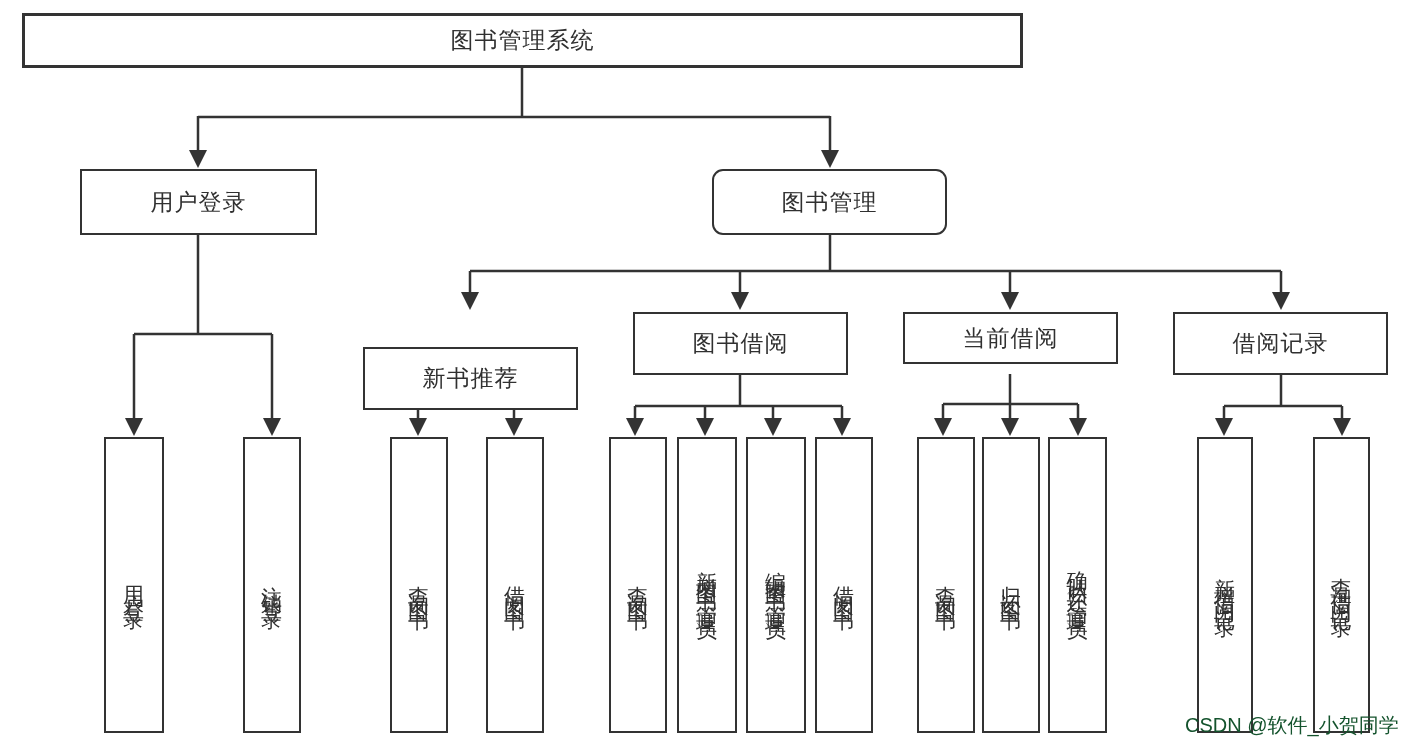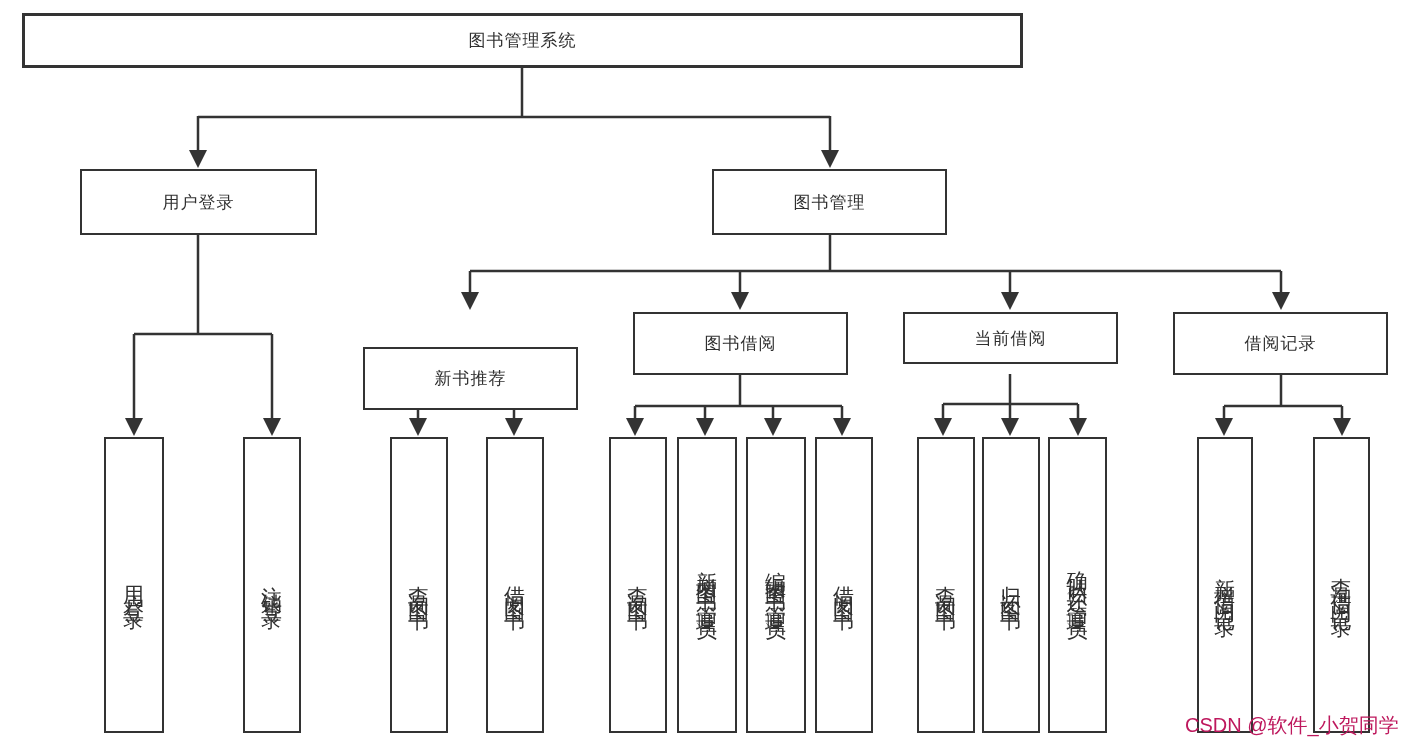--- a/index.html
+++ b/index.html
@@ -25,21 +25,21 @@
     fill: #333333;
     stroke: none;
   }
   .node {
     position: absolute;
     border: 2.5px solid #333333;
     background: #ffffff;
     display: flex;
     align-items: center;
     justify-content: center;
-    font-size: 17px;
+    font-size: 23px;
     color: #303030;
     letter-spacing: 1px;
   }
   .node.root { border-width: 3px; }
   .vnode {
     position: absolute;
     border: 2.5px solid #333333;
     background: #ffffff;
     display: flex;
     align-items: center;
@@ -53,21 +53,21 @@
     color: #303030;
     line-height: 1;
     white-space: nowrap;
   }
   .vtext.long { letter-spacing: 7px; font-size: 21px; }
   .watermark {
     position: absolute;
     left: 1185px;
     top: 712px;
     font-size: 20px;
-    color: #be185d;
+    color: #14532d;
     white-space: nowrap;
     z-index: 10;
   }
 </style>
 </head>
 <body>
 
 <div class="canvas">
 
   <svg class="connectors" width="1405" height="747">
@@ -109,21 +109,21 @@
     </g>
   </svg>
 
   <div class="node root" style="left:22px; top:13px; width:1001px; height:55px;">
     <span>图书管理系统</span>
   </div>
 
   <div class="node" style="left:80px; top:169px; width:237px; height:66px;">
     <span>用户登录</span>
   </div>
-  <div class="node" style="left:712px; top:169px; width:235px; height:66px;">
+  <div class="node" style="left:712px; top:169px; width:235px; height:66px;border-radius:11px;">
     <span>图书管理</span>
   </div>
 
   <div class="node" style="left:363px; top:312px; width:215px; height:63px;margin-top:35px;">
     <span>新书推荐</span>
   </div>
   <div class="node" style="left:633px; top:312px; width:215px; height:63px;">
     <span>图书借阅</span>
   </div>
   <div class="node" style="left:903px; top:312px; width:215px; height:52px;">

